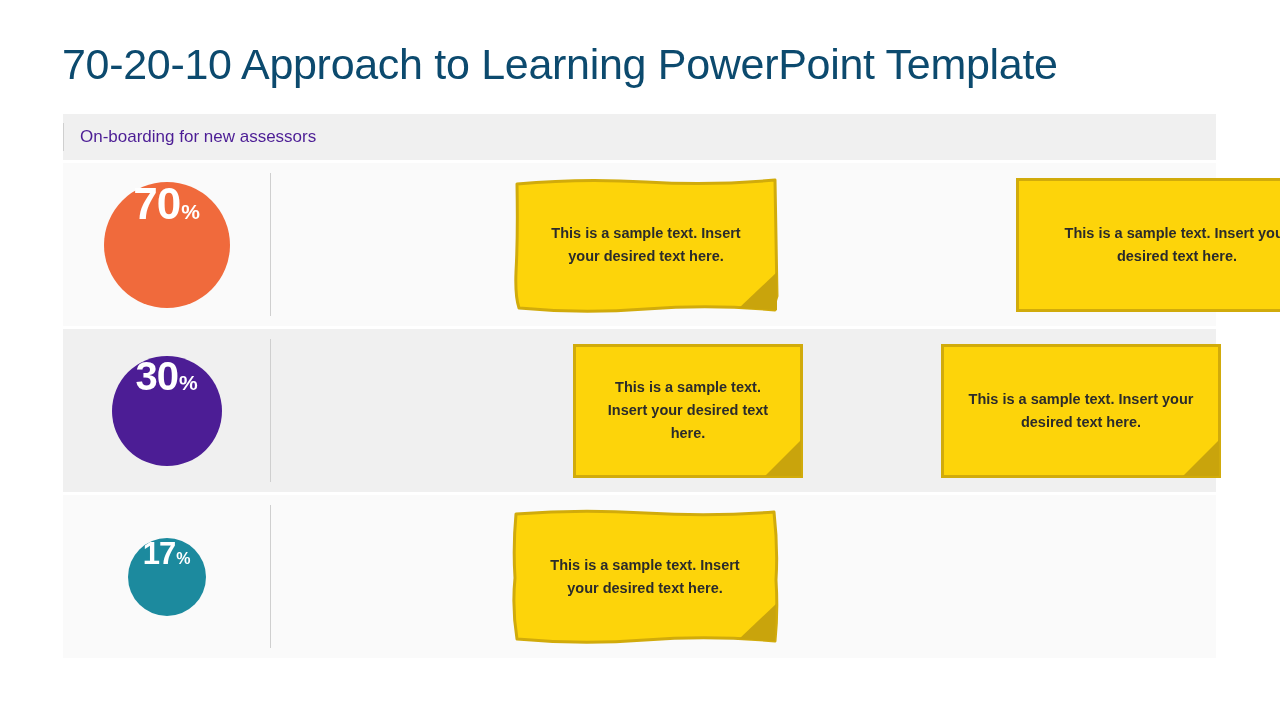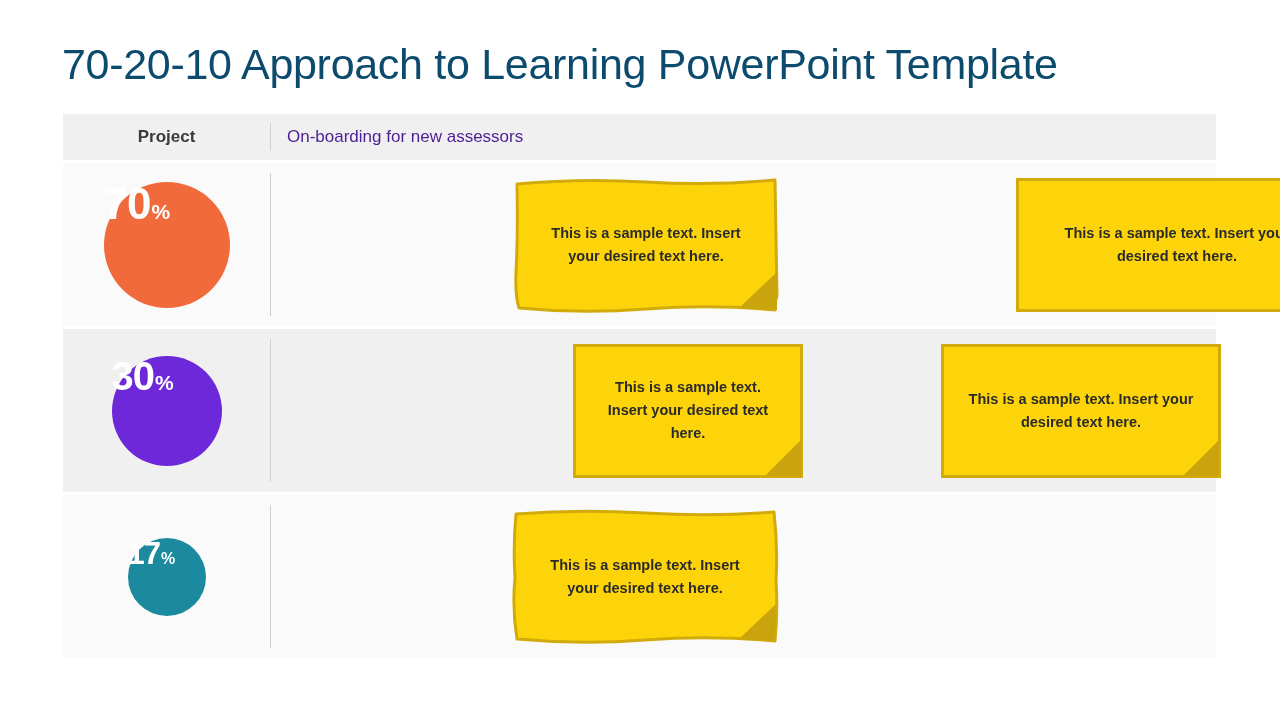--- a/index.html
+++ b/index.html
@@ -92,21 +92,21 @@
     font-weight: normal;
     color: #4c1d95;
     padding-left: 16px;
   }
 
   
   .circle {
     border-radius: 50%;
     display: flex;
     align-items: baseline;
-    justify-content: flex-start;
+    justify-content: center;
     color: #ffffff;
     line-height: 1;
   }
   .circle .num {
     font-size: 42px;
     font-weight: bold;
     letter-spacing: -1px;
   }
   .circle .pct {
     font-size: 21px;
@@ -155,23 +155,20 @@
   }
 </style>
 </head>
 <body>
 
 <div class="slide-title">70-20-10 Approach to Learning PowerPoint Template</div>
 
 <div class="table">
 
   <div class="row row-header">
-    <div class="col-label">
-      <span class="header-label">Project</span>
-    </div>
     <div class="vsep vsep-header"></div>
     <div class="col-content">
       <span class="header-value">On-boarding for new assessors</span>
     </div>
   </div>
 
   <div class="row-gap"></div>
 
   <div class="row row-body row-alt-light">
     <div class="col-label">
@@ -204,21 +201,21 @@
         </div>
       </div>
 
     </div>
   </div>
 
   <div class="row-gap"></div>
 
   <div class="row row-body row-alt-dark">
     <div class="col-label">
-      <div class="circle circle-30" id="circle-1" style="background: #6d28d9;">
+      <div class="circle circle-30" id="circle-1" style="background: #4c1d95;">
         <span class="num">30</span>
           <span class="pct">%</span>
       </div>
     </div>
     <div class="vsep vsep-body"></div>
     <div class="col-content">
 
       <div class="note-wrap" style="left:302px; width:230px; height:134px;">
         <div class="note">
           <svg class="note-svg" viewBox="0 0 230 134" preserveAspectRatio="none">

